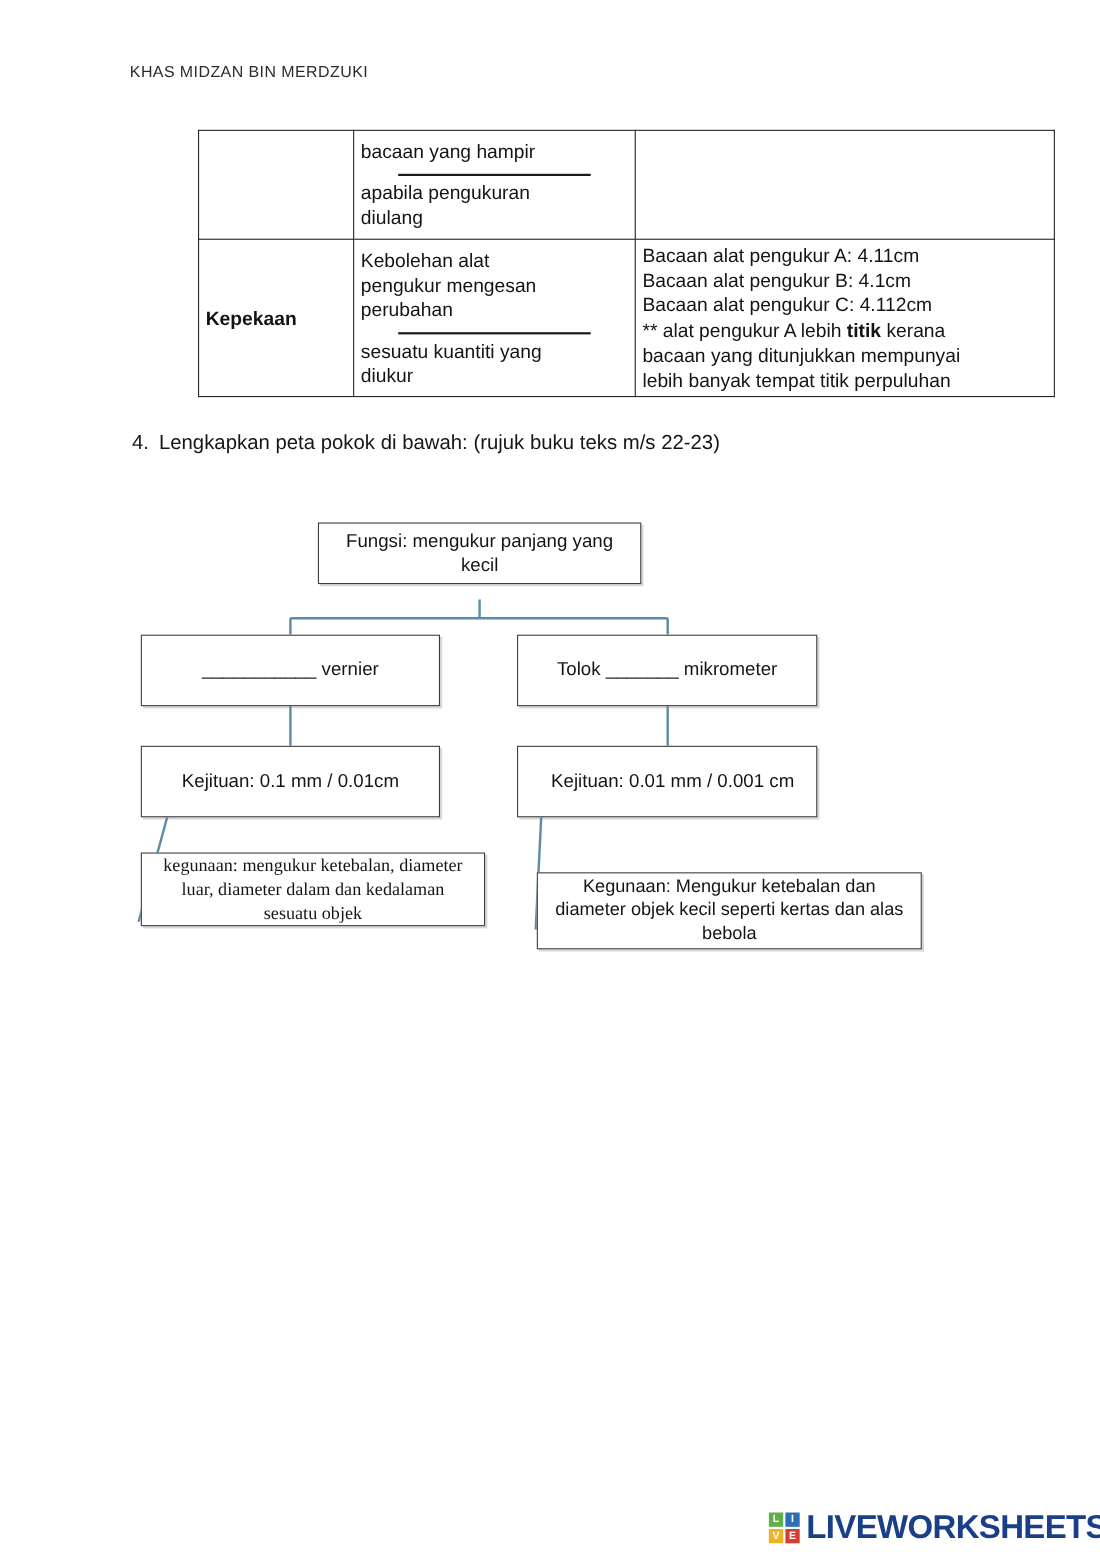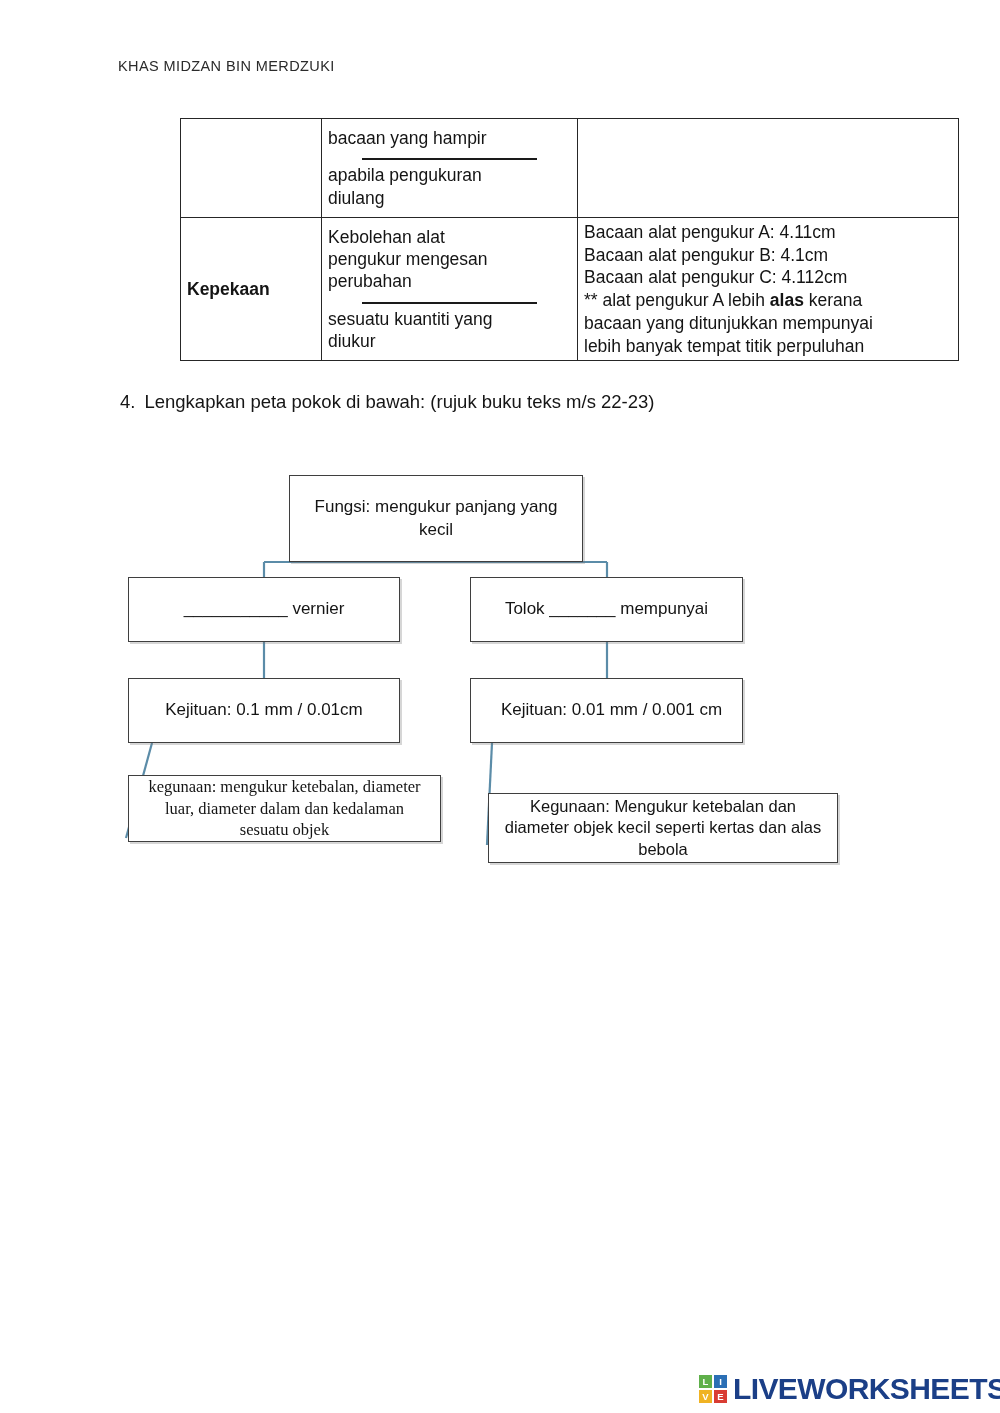--- a/index.html
+++ b/index.html
@@ -97,21 +97,21 @@
     align-items: center;
     justify-content: center;
     text-align: center;
     font-size: 17px;
     line-height: 1.30;
     color: #141414;
     padding: 4px 10px;
   }
 
   
-  #box-fungsi   { left: 289px; top: 475px;  width: 294px; height: 87px; }
+  #box-fungsi   { left: 289px; top: 475px;  width: 294px; height: 56px; }
   
   #box-vernier  { left: 128px; top: 577px;  width: 272px; height: 65px; }
   #box-mikro    { left: 470px; top: 577px;  width: 273px; height: 65px; }
   
   #box-kej-left  { left: 128px; top: 678px;  width: 272px; height: 65px; }
   #box-kej-right { left: 470px; top: 678px;  width: 273px; height: 65px; padding-left: 20px; }
   
   #box-guna-left  { left: 128px; top: 775px; width: 313px; height: 67px; font-size: 16.5px; font-family: Liberation Serif, serif; }
   #box-guna-right { left: 488px; top: 777px; width: 350px; height: 70px; font-size: 16.5px; margin-top: 16px; }
 
@@ -183,21 +183,21 @@
           <span class="blank-rule"></span>
           <span>sesuatu kuantiti yang</span><br>
           <span>diukur</span>
         </td>
         <td class="col-ex">
           <div class="ex-lines">
             <div>Bacaan alat pengukur A: 4.11cm</div>
             <div>Bacaan alat pengukur B: 4.1cm</div>
             <div>Bacaan alat pengukur C: 4.112cm</div>
             <div>
-              <span>** alat pengukur A lebih </span><b>alas</b><span> kerana</span>
+              <span>** alat pengukur A lebih </span><b>titik</b><span> kerana</span>
             </div>
             <div>bacaan yang ditunjukkan mempunyai</div>
             <div>lebih banyak tempat titik perpuluhan</div>
           </div>
         </td>
       </tr>
     </tbody>
   </table>
 </div>
 
@@ -224,21 +224,21 @@
       <path d="M492,743 L487,845"></path>
     </g>
   </svg>
 
   <div class="mbox" id="box-fungsi">Fungsi: mengukur panjang yang kecil</div>
 
   <div class="mbox" id="box-vernier">___________ vernier</div>
   <div class="mbox" id="box-kej-left">Kejituan: 0.1 mm / 0.01cm</div>
   <div class="mbox" id="box-guna-left">kegunaan: mengukur ketebalan, diameter luar, diameter dalam dan kedalaman sesuatu objek</div>
 
-  <div class="mbox" id="box-mikro">Tolok _______ mempunyai</div>
+  <div class="mbox" id="box-mikro">Tolok _______ mikrometer</div>
   <div class="mbox" id="box-kej-right">Kejituan: 0.01 mm / 0.001 cm</div>
   <div class="mbox" id="box-guna-right">Kegunaan: Mengukur ketebalan dan diameter objek kecil seperti kertas dan alas bebola</div>
 </div>
 
 <div class="lw-logo">
   <div class="lw-mark">
     <div class="lw-cell" id="lw-c0" style="background: rgb(95, 176, 74);">L</div>
     <div class="lw-cell" id="lw-c1" style="background: rgb(43, 111, 181);">I</div>
     <div class="lw-cell" id="lw-c2" style="background: rgb(240, 179, 35);">V</div>
     <div class="lw-cell" id="lw-c3" style="background: rgb(217, 60, 51);">E</div>

